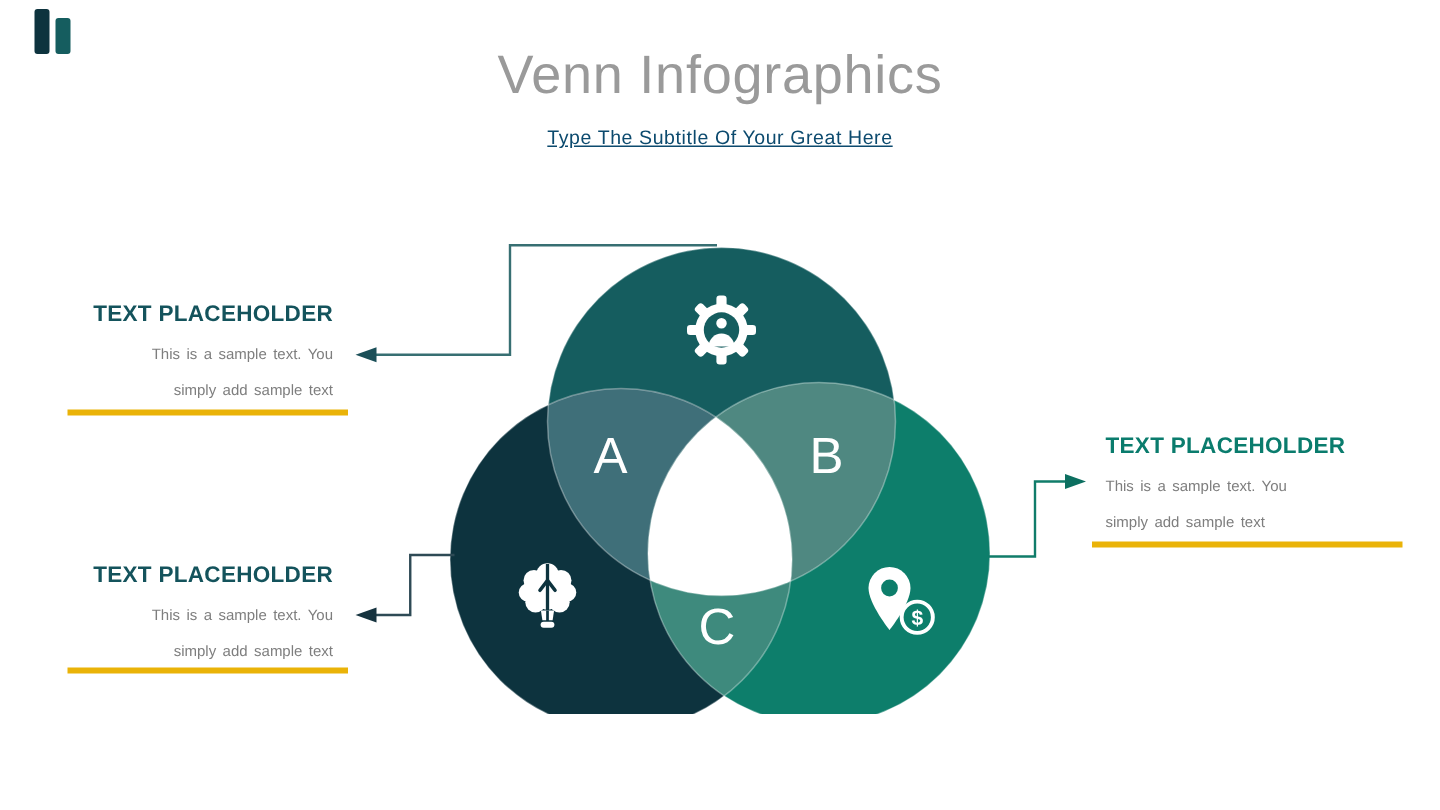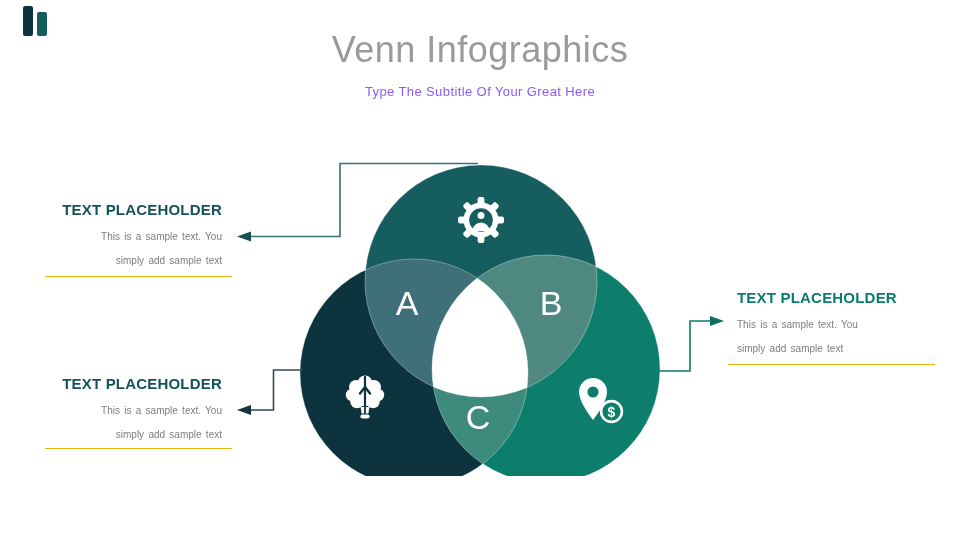--- a/index.html
+++ b/index.html
@@ -13,39 +13,39 @@
 
   .title{position:absolute;left:0;right:0;top:29px;text-align:center;
          font-size:36px;font-weight:400;letter-spacing:.5px}
   .subtitle{position:absolute;left:0;right:0;top:84px;text-align:center;
          font-size:13px;font-weight:400;letter-spacing:.4px}
 
   .venn-svg{position:absolute;left:0;top:0;width:960px;height:540px;display:block}
   .venn-letter{font-size:34px;font-weight:300;font-family:"Liberation Sans",sans-serif}
   .dollar{font-size:14px;font-weight:700;font-family:"Liberation Sans",sans-serif}
 
-  .callout{position:absolute;border-bottom:1px solid #eab308}
+  .callout{position:absolute;border-bottom:4px solid #eab308}
   .callout h3{font-size:15px;font-weight:700;letter-spacing:.2px;margin-bottom:7px}
   .callout p{font-size:10px;line-height:24px;word-spacing:1.5px}
   .callout.tl{left:45px;top:201px;width:187px;height:76px;text-align:right;padding-right:10px}
   .callout.bl{left:45px;top:375px;width:187px;height:74px;text-align:right;padding-right:10px}
   .callout.r {left:728px;top:289px;width:207px;height:76px;text-align:left;padding-left:9px}
 </style>
 </head>
 <body>
 
 <div class="slide">
 
   <div>
     <span class="logo-bar b1" style="background-color: rgb(13, 51, 62);"></span>
     <span class="logo-bar b2" style="background-color: rgb(21, 93, 95);"></span>
   </div>
 
   <h1 class="title" style="color: rgb(154, 154, 154);">Venn Infographics</h1>
-  <p class="subtitle" style="color: #8b5cf6;">Type The Subtitle Of Your Great Here</p>
+  <p class="subtitle" style="color: #0c4a6e; text-decoration: underline;">Type The Subtitle Of Your Great Here</p>
 
   <svg class="venn-svg" viewBox="0 0 960 540">
     <defs>
       <clipPath id="cT">
           <circle cx="481" cy="281" r="116"></circle>
         </clipPath>
       <clipPath id="cL">
           <circle cx="414" cy="373" r="114"></circle>
         </clipPath>
       <clipPath id="cR">

